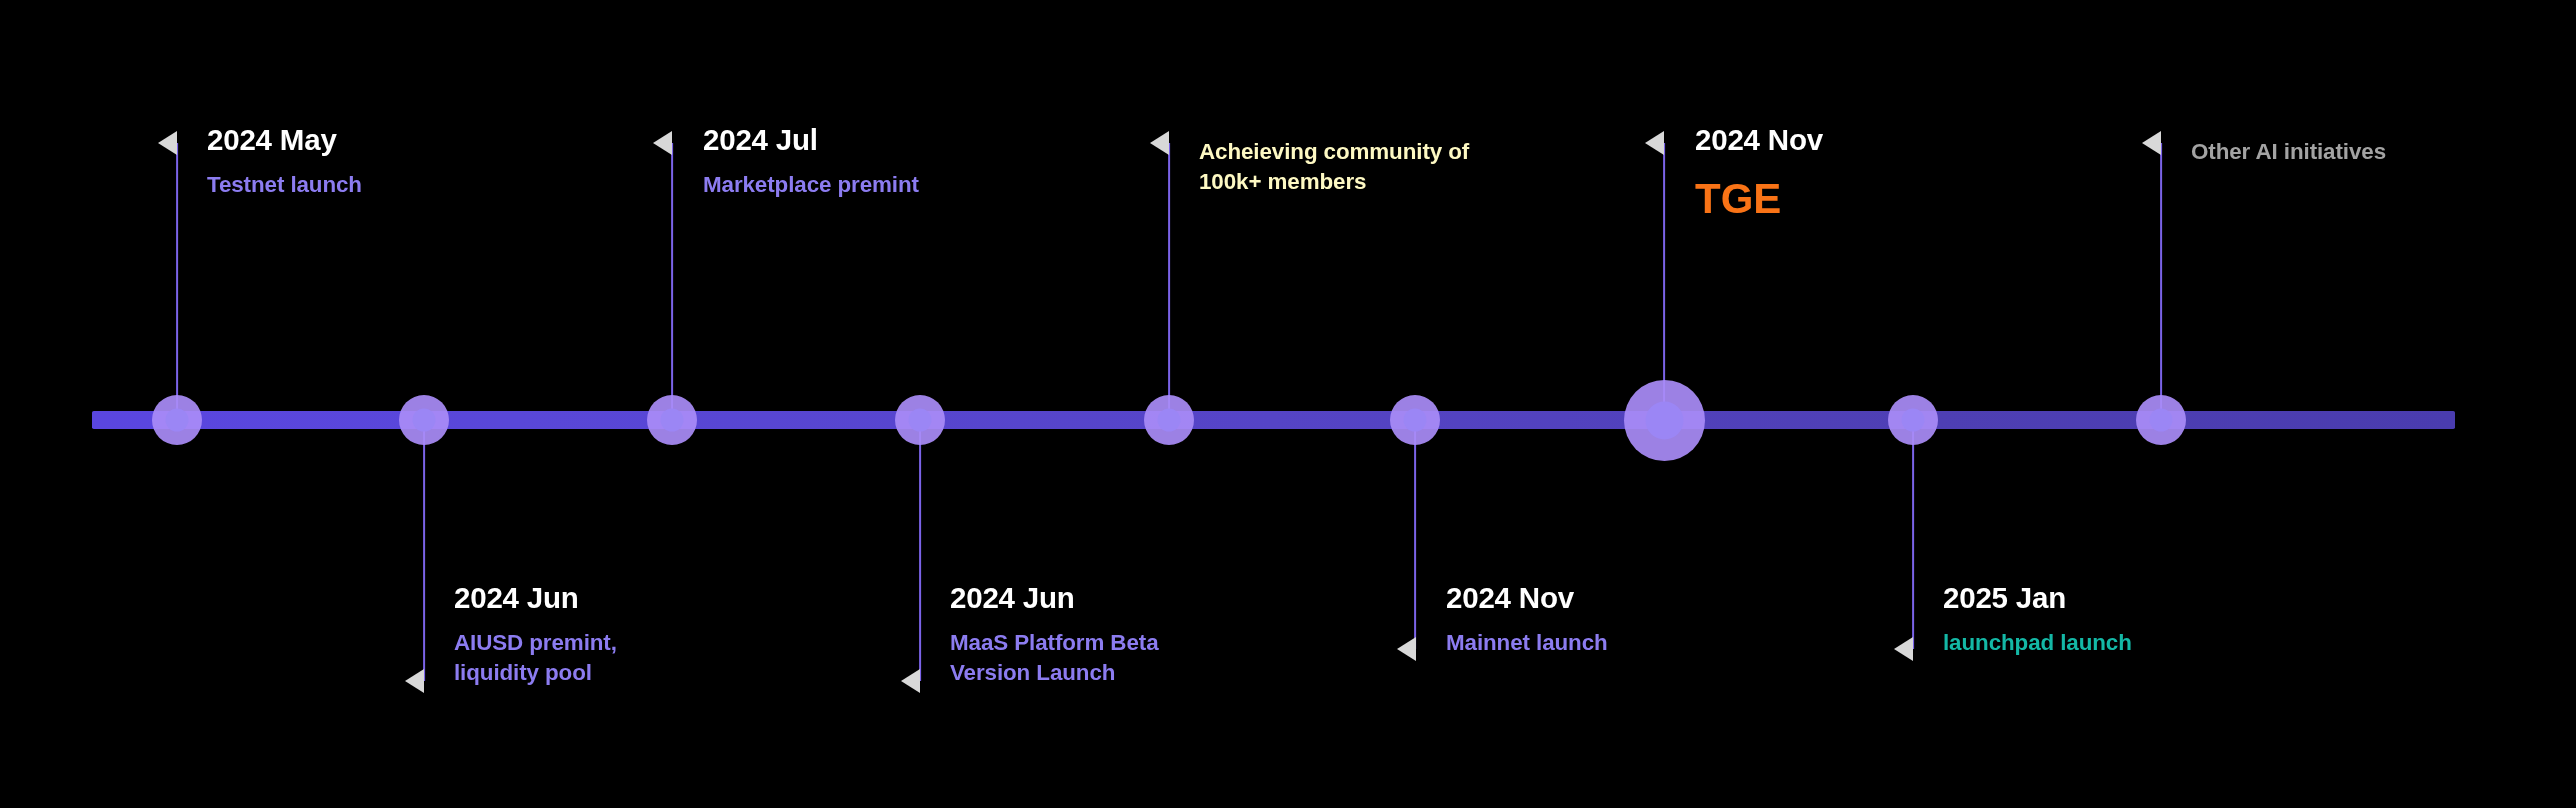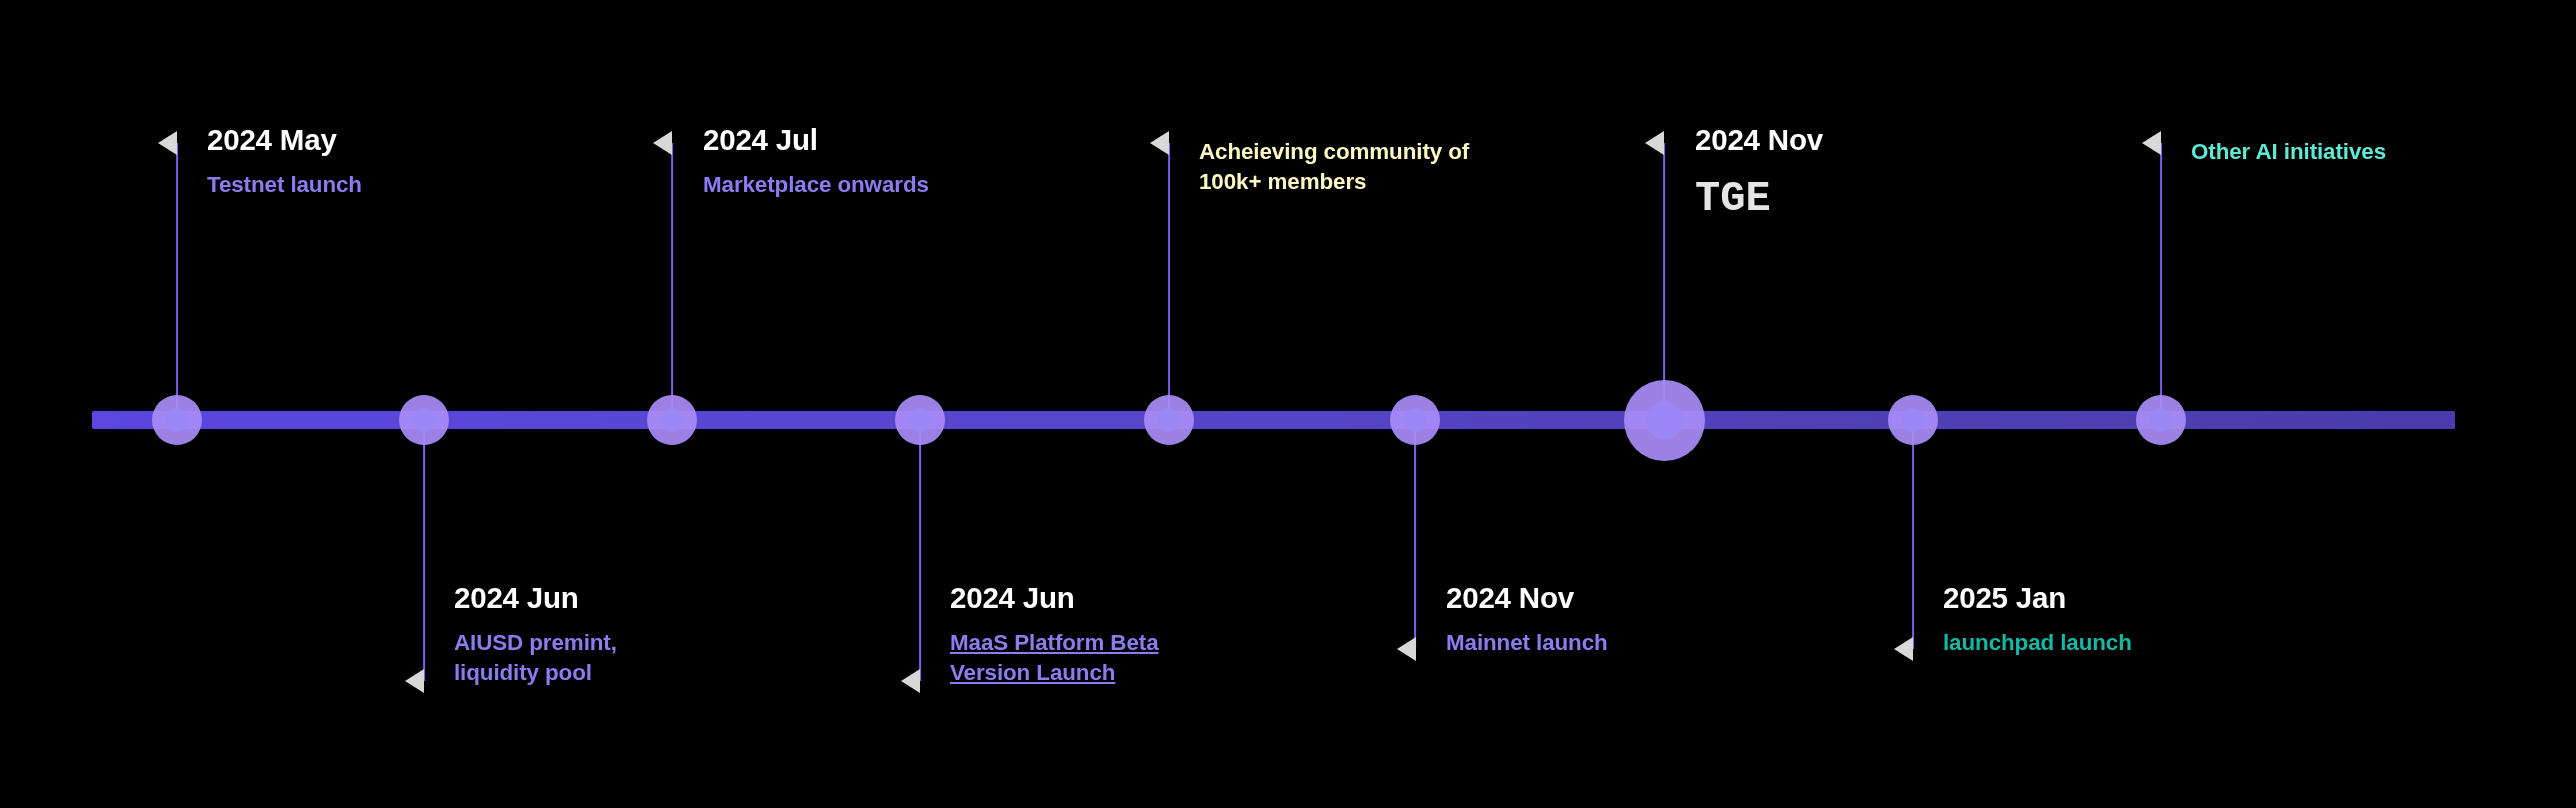--- a/index.html
+++ b/index.html
@@ -172,42 +172,42 @@
         <div class="label-date">2024 May</div>
         <div class="label-desc" style="color: rgb(140, 124, 240);">Testnet launch</div>
       </div>
       <div class="label" style="left: 441px; top: 581px;">
         <div class="label-date">2024 Jun</div>
         <div class="label-desc" style="color: rgb(140, 124, 240);">AIUSD premint,
 liquidity pool</div>
       </div>
       <div class="label" style="left: 690px; top: 123px;">
         <div class="label-date">2024 Jul</div>
-        <div class="label-desc" style="color: rgb(140, 124, 240);">Marketplace onwards</div>
+        <div class="label-desc" style="color: rgb(140, 124, 240);">Marketplace premint</div>
       </div>
       <div class="label" style="left: 937px; top: 581px;">
         <div class="label-date">2024 Jun</div>
-        <div class="label-desc" style="color: rgb(140, 124, 240); text-decoration: underline;">MaaS Platform Beta
+        <div class="label-desc" style="color: rgb(140, 124, 240);">MaaS Platform Beta
 Version Launch</div>
       </div>
       <div class="label" style="left: 1186px; top: 123px;">
         <div class="label-desc" style="color: #fef9c3;">Acheieving community of
 100k+ members</div>
       </div>
       <div class="label" style="left: 1433px; top: 581px;">
         <div class="label-date">2024 Nov</div>
         <div class="label-desc" style="color: rgb(140, 124, 240);">Mainnet launch</div>
       </div>
       <div class="label" style="left: 1682px; top: 123px;">
         <div class="label-date">2024 Nov</div>
-        <div class="label-desc is-hero" style="color: #e5e5e5; font-family: Liberation Mono, monospace;">TGE</div>
+        <div class="label-desc is-hero" style="color: #f97316;">TGE</div>
       </div>
       <div class="label" style="left: 1930px; top: 581px;">
         <div class="label-date">2025 Jan</div>
         <div class="label-desc" style="color: #14b8a6;">launchpad launch</div>
       </div>
       <div class="label" style="left: 2178px; top: 123px;">
-        <div class="label-desc" style="color: #5eead4;">Other AI initiatives</div>
+        <div class="label-desc" style="color: #a3a3a3;">Other AI initiatives</div>
       </div>
     </div>
 
 </div>
 
 
 </body></html>

